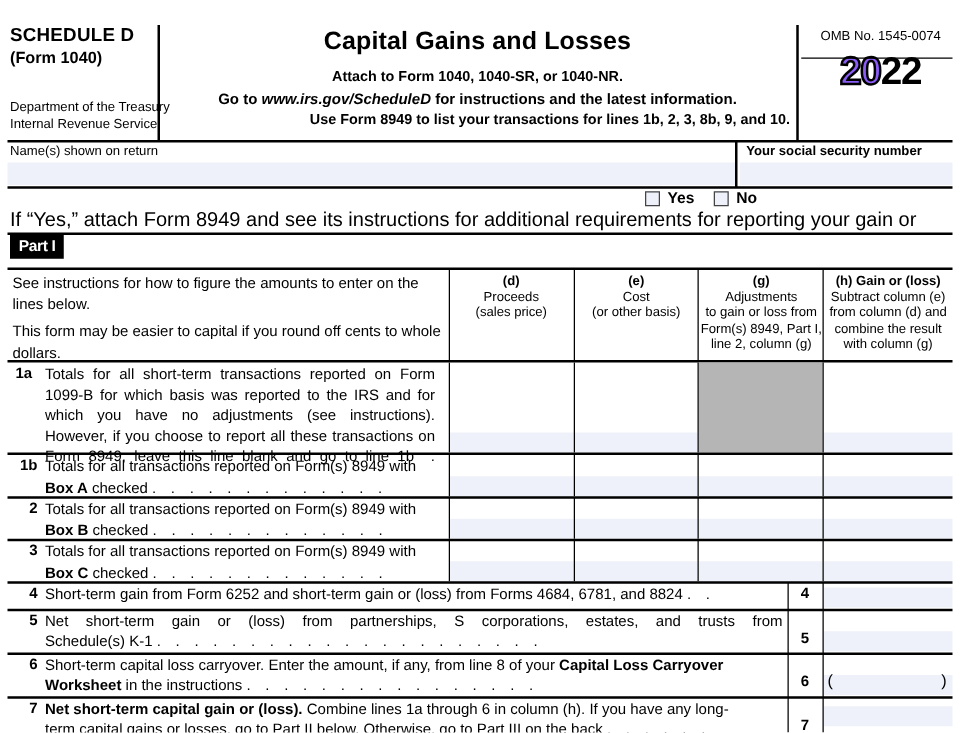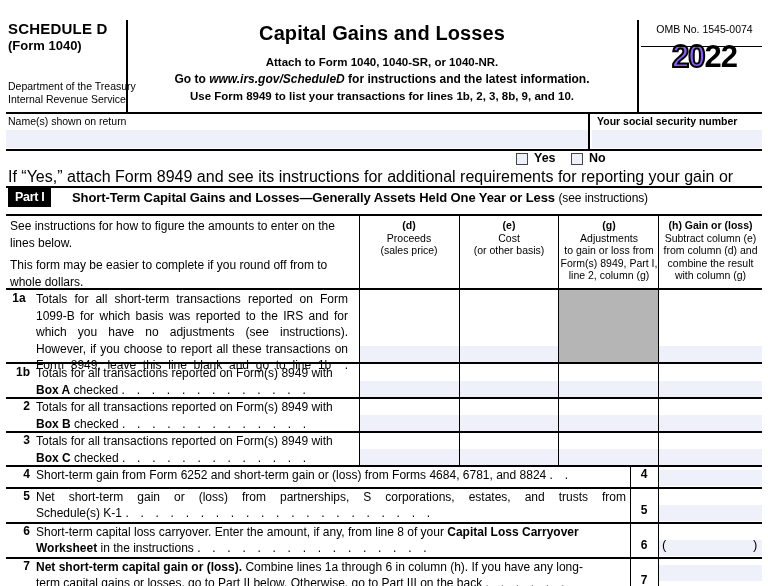--- a/index.html
+++ b/index.html
@@ -19,21 +19,21 @@
   
   .header{position:absolute;left:0;top:20px;width:768px;height:92px;}
   .sched-title{position:absolute;left:8px;top:1px;font-size:15px;font-weight:bold;letter-spacing:.2px;line-height:16px;}
   .sched-sub{position:absolute;left:8px;top:18px;font-size:13px;font-weight:bold;line-height:15px;}
   .dept{position:absolute;left:8px;top:60px;font-size:10.5px;line-height:12.5px;}
 
   .center-col{position:absolute;left:132px;top:0;width:500px;text-align:center;}
   .main-title{font-size:20px;font-weight:bold;letter-spacing:.1px;margin-top:2px;}
   .sub1{font-size:11.5px;font-weight:bold;margin-top:11px;}
   .sub2{font-size:12px;font-weight:bold;margin-top:4px;}
-  .sub3{font-size:11.5px;font-weight:bold;margin-top:4px;}
+  .sub3{font-size:11.5px;font-weight:bold;margin-top:4px;text-align:right;}
   .ital{font-style:italic;}
 
   .right-col{position:absolute;left:641px;top:0;width:127px;text-align:center;}
   .omb{font-size:10.5px;margin-top:3px;}
   .yearwrap{margin-top:6px;font-size:31px;font-weight:bold;letter-spacing:-1px;line-height:32px;}
   .yr-hollow{color:#8b5cf6;-webkit-text-stroke:2px #000;text-stroke:2px #000;}
   .yr-solid{color:#000;}
   .attach{font-size:10.5px;line-height:12.5px;margin-top:2px;}
   .attach .num{font-size:13px;font-weight:bold;}
 
@@ -125,31 +125,30 @@
     <div class="cbox" style="left:516px;top:3px;"></div>
     <div class="cblabel" style="left:534px;top:1px;">Yes</div>
     <div class="cbox" style="left:571px;top:3px;"></div>
     <div class="cblabel" style="left:589px;top:1px;">No</div>
     <div class="q2">If “Yes,” attach Form 8949 and see its instructions for additional requirements for reporting your gain or loss.</div>
   </div>
 
   <div class="hline" style="top:186px;"></div>
   <div class="partbar">
     <div class="parttag">Part I</div>
-    <div class="parttitle"><span>Short-Term Capital Gains and Losses—Generally Assets Held One Year or Less</span> <span class="norm">(see instructions)</span></div>
   </div>
 
   <div class="hline" style="top:214px;"></div>
 
   <div class="tbl">
 
     <div class="colhead">
       <div class="instr">
         <p>See instructions for how to figure the amounts to enter on the lines below.</p>
-        <p class="second">This form may be easier to complete if you round off from to whole dollars.</p>
+        <p class="second">This form may be easier to capital if you round off cents to whole dollars.</p>
       </div>
 
       <div class="chead" style="left:353px;width:100px;">
         <b>(d)</b><br>
         <span>Proceeds</span><br>
         <span>(sales price)</span>
       </div>
 
       <div class="chead" style="left:453px;width:100px;">
         <b>(e)</b><br>

